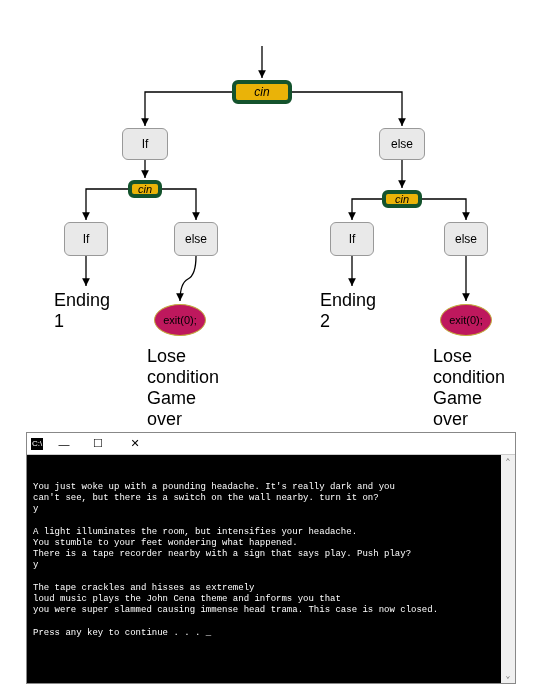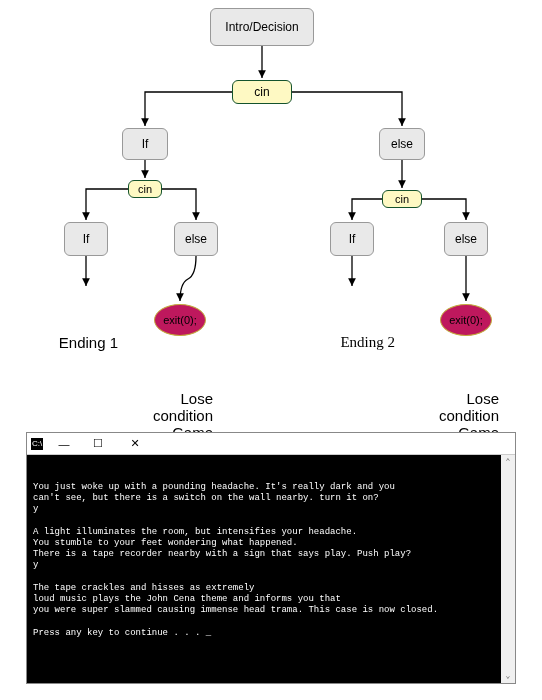--- a/index.html
+++ b/index.html
@@ -24,34 +24,34 @@
     justify-content: center;
     text-align: center;
     font-size: 12px;
     color: #000;
   }
   .node.grey {
     background: #e9e9e9;
     border: 1px solid #999;
   }
   .node.blue {
-    background: #fef9c3;
-    border: 1px solid #14532d;
+    background: #eab308;
+    border: 4px solid #14532d;
+    font-style: italic;
   }
   .node.yellow {
     background: #be185d;
     border: 1px solid #c2a93d;
     border-radius: 50%;
   }
   .label {
     position: absolute;
-    font-size: 15px;
-    color: #000;
-    text-align: right;
-    margin-top: 44px;
+    font-size: 18px;
+    color: #000;
+    text-align: left;
   }
   svg.arrows {
     position: absolute;
     top: 0; left: 0;
     width: 542px;
     height: 420px;
     pointer-events: none;
   }
 
   .terminal-window {
@@ -160,23 +160,20 @@
 
     <line x1="86" y1="256" x2="86" y2="286" stroke="#000" stroke-width="1.3" marker-end="url(#ah)"></line>
 
     <path d="M196 256 Q196 275 188 279 Q180 283 180 301" fill="none" stroke="#000" stroke-width="1.3" marker-end="url(#ah)"></path>
 
     <line x1="352" y1="256" x2="352" y2="286" stroke="#000" stroke-width="1.3" marker-end="url(#ah)"></line>
 
     <line x1="466" y1="256" x2="466" y2="301" stroke="#000" stroke-width="1.3" marker-end="url(#ah)"></line>
   </svg>
 
-  <div class="node grey" style="left:210px; top:8px; width:104px; height:38px;">
-    <span>Intro/Decision</span>
-  </div>
   <div class="node blue" style="left:232px; top:80px; width:60px; height:24px;">
     <span>cin</span>
   </div>
 
   <div class="node grey" style="left:122px; top:128px; width:46px; height:32px;">
     <span>If</span>
   </div>
   <div class="node grey" style="left:379px; top:128px; width:46px; height:32px;">
     <span>else</span>
   </div>
@@ -202,21 +199,21 @@
   </div>
 
   <div class="node yellow" style="left:154px; top:304px; width:52px; height:32px; font-size:11px;">
     <span>exit(0);</span>
   </div>
   <div class="node yellow" style="left:440px; top:304px; width:52px; height:32px; font-size:11px;">
     <span>exit(0);</span>
   </div>
 
   <div class="label" style="left:54px; top:290px; width:64px;">Ending 1</div>
-  <div class="label" style="left:331px; top:290px; width:64px;font-family:Liberation Serif, serif;">Ending 2</div>
+  <div class="label" style="left:320px; top:290px; width:64px;">Ending 2</div>
   <div class="label" style="left:147px; top:346px; width:66px; white-space:pre-line;">Lose
 condition
 Game over</div>
   <div class="label" style="left:433px; top:346px; width:66px; white-space:pre-line;">Lose
 condition
 Game over</div>
 </div>
 
 <div class="terminal-window">
   <div class="titlebar">

